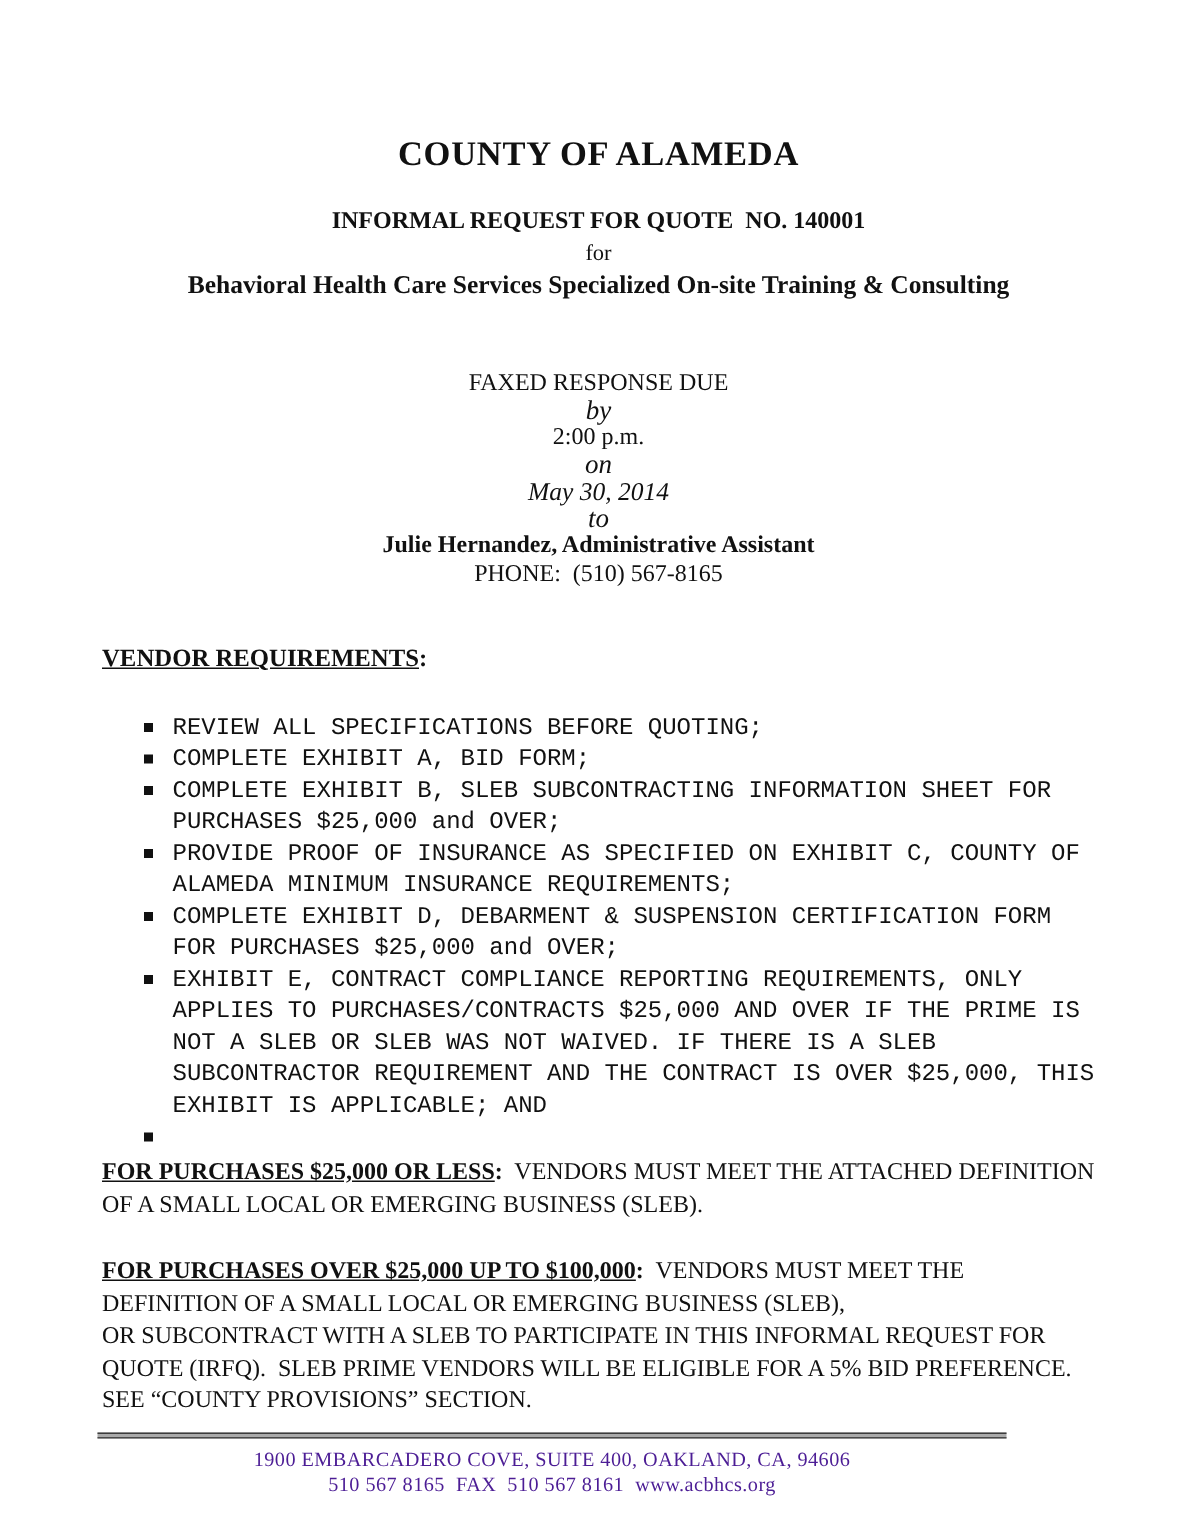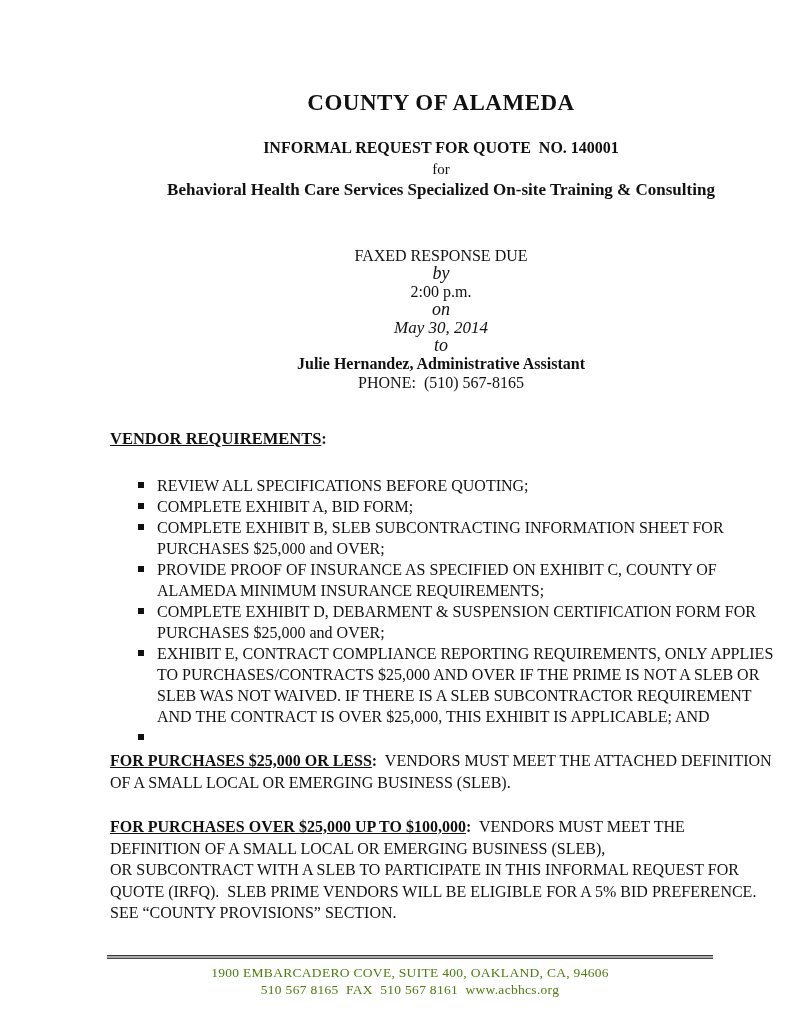--- a/index.html
+++ b/index.html
@@ -10,21 +10,20 @@
   .page {
     position: relative;
     width: 734px;
     height: 1022px;
     background: #ffffff;
     font-family: "Liberation Serif", "DejaVu Serif", serif;
     color: #111111;
     overflow: hidden;
     box-sizing: border-box;
     padding-top: 90px;
-    margin-left: 42px;
   }
   .content {
     width: 662px;
     margin: 0 auto 0 68px;
   }
   .center { text-align: center; }
   .prewrap { white-space: pre-wrap; }
 
   
   .doc-title {
@@ -76,20 +75,21 @@
     margin: 26px 0 0 0;
     padding: 0;
   }
   .vendor-list li {
     position: relative;
     padding-left: 47px;
     font-size: 16px;
     line-height: 21px;
     box-sizing: border-box;
     width: 670px;
+    font-family: Liberation Mono, monospace;
   }
   .vendor-list li .bullet-square {
     position: absolute;
     left: 28px;
     top: 7px;
     width: 6px;
     height: 6px;
     background: #111111;
   }
 
@@ -118,21 +118,21 @@
   .footer-rule {
     height: 2px;
     border-top: 1.5px solid #3c3c3c;
     border-bottom: 1.5px solid #4a4a4a;
     background: #aaaaaa;
     margin-bottom: 5px;
   }
   .footer-text {
     font-size: 13.5px;
     line-height: 17px;
-    color: #4d7c0f;
+    color: #4c1d95;
     letter-spacing: 0.3px;
   }
 </style>
 </head>
 <body>
 
 <div class="page">
   <div class="content">
 
     <header class="center">

